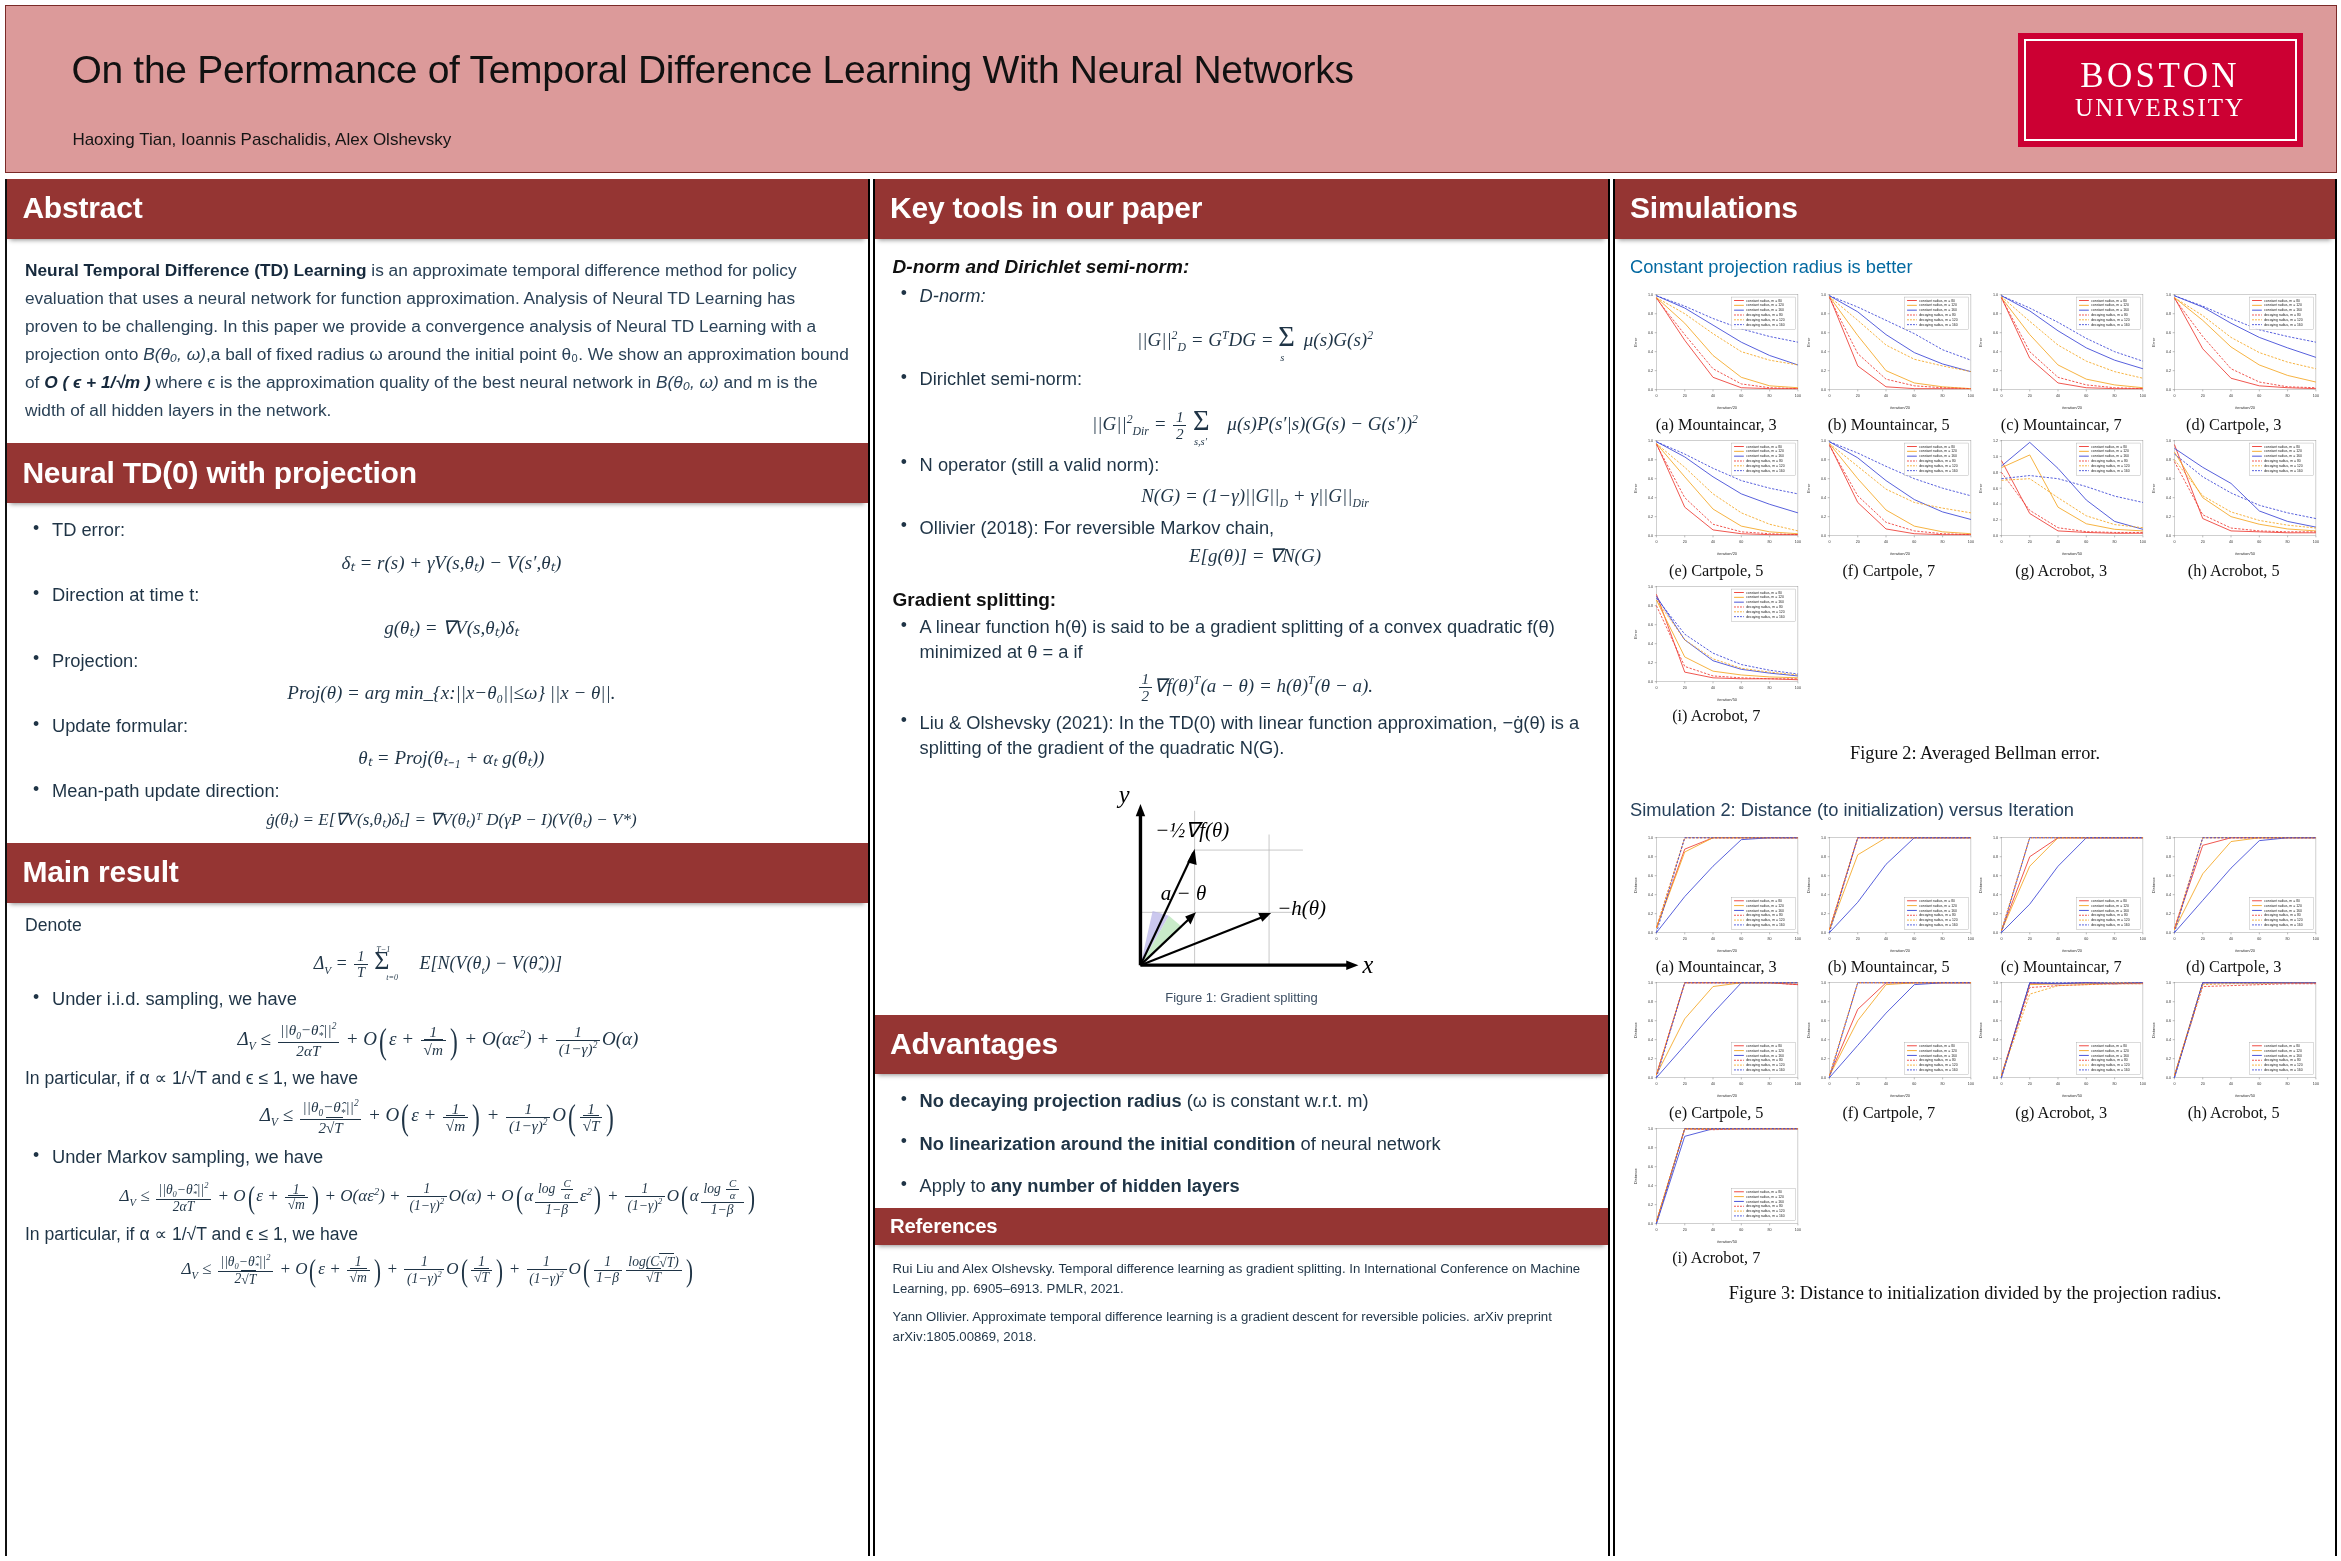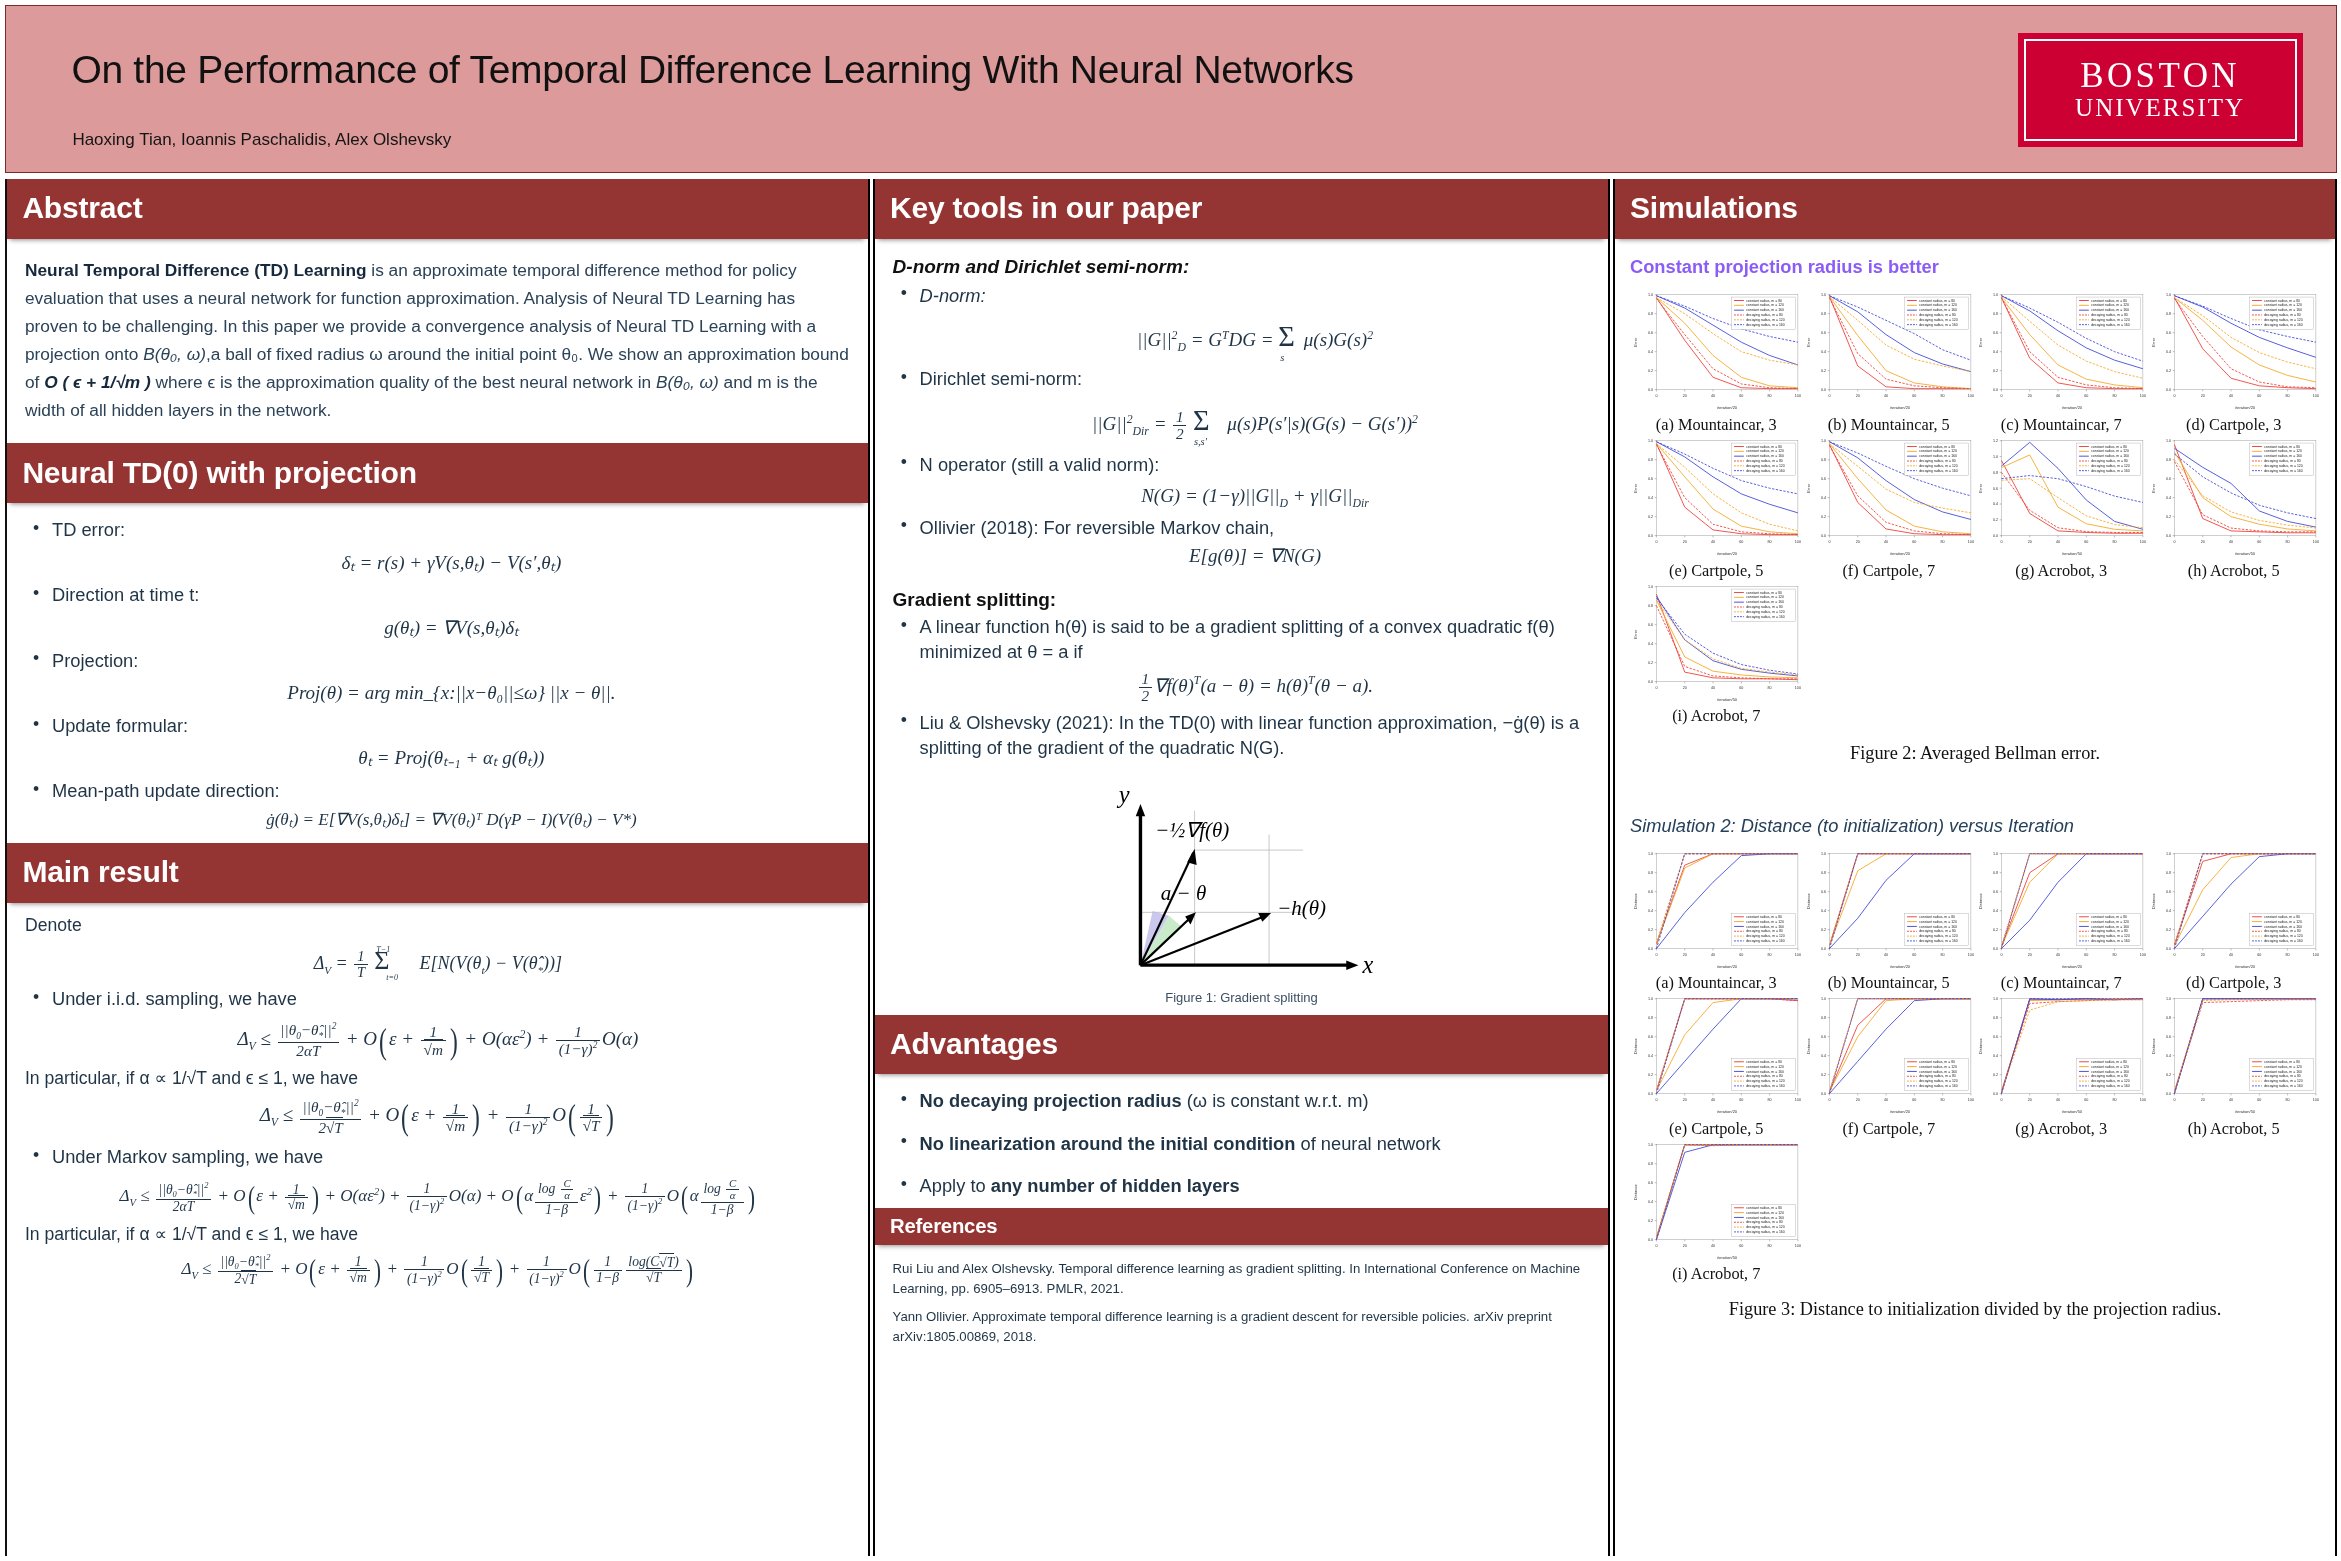--- a/index.html
+++ b/index.html
@@ -85,21 +85,21 @@
   .frac .den { padding:0 2.7px; }
   .sqrt { border-top:0.9px solid #1f3446; padding-top:0.7px; }
   .paren { font-size:1.9em; font-style:normal; vertical-align:middle; display:inline-block;
            transform: scaleX(0.65); }
 
   
   .fig1-wrap { text-align:center; }
   .fig1-cap { font-size: 13px; color:#3d4f63; margin-top: 1.4px; }
 
   
-  .sim-note-b { font-size: 18.3px; font-weight: 700; color:#8b5cf6; }
+  .sim-note-b { font-size: 18.3px; font-weight: 400; color:#0369a1; }
   .sim-note   { font-size: 18.3px; color:#26405a; }
   .grid3 { display:grid; grid-template-columns: repeat(4, 1fr); }
   .cell { text-align:center; }
   .cell-cap { font-family:"Liberation Serif", serif; font-size: 16.3px; color:#111; margin-top:2px; }
   .fig-cap { text-align:center; font-family:"Liberation Serif", serif;
              font-size: 18.3px; color:#111; }
 
   .mini { width:100%; display:block; }
   .refs { font-size: 13.2px; color:#1f3446; line-height:1.5; }
   .refs p { margin-bottom: 8.8px; }
@@ -864,21 +864,21 @@
               <line x1="181" y1="53.6" x2="198" y2="53.6" stroke="#f5a623" stroke-width="1.6" stroke-dasharray="3.2,2"></line>
               <text x="202" y="55.6" font-size="6" fill="#222" font-family="Liberation Sans, sans-serif">decaying radius, m = 120</text>
               <line x1="181" y1="62" x2="198" y2="62" stroke="#3b46d6" stroke-width="1.6" stroke-dasharray="3.2,2"></line>
               <text x="202" y="64" font-size="6" fill="#222" font-family="Liberation Sans, sans-serif">decaying radius, m = 160</text>
             </svg>
        <div class="cell-cap">(i) Acrobot, 7</div>
      </div>
         </div>
       <div class="fig-cap" style="margin-top:16.3px;">Figure 2: Averaged Bellman error.</div>
 
-      <div class="sim-note" style="margin-top:51px;font-style:italic;">Simulation 2: Distance (to initialization) versus Iteration</div>
+      <div class="sim-note" style="margin-top:35px;">Simulation 2: Distance (to initialization) versus Iteration</div>
 
       <div class="grid3" id="fig3-grid" style="margin-top:11px;">
           <div class="cell">
        <svg class="mini" viewBox="0 0 300 215">
               <rect x="46" y="10" width="246" height="165" fill="#fff" stroke="#888" stroke-width="0.7"></rect>
               <line x1="43" y1="175" x2="46" y2="175" stroke="#555" stroke-width="0.7"></line>
               <text x="40" y="177.6" font-size="6.4" text-anchor="end" fill="#333" font-family="Liberation Sans, sans-serif">0.0</text>
               <line x1="43" y1="142" x2="46" y2="142" stroke="#555" stroke-width="0.7"></line>
               <text x="40" y="144.6" font-size="6.4" text-anchor="end" fill="#333" font-family="Liberation Sans, sans-serif">0.2</text>
               <line x1="43" y1="109" x2="46" y2="109" stroke="#555" stroke-width="0.7"></line>

